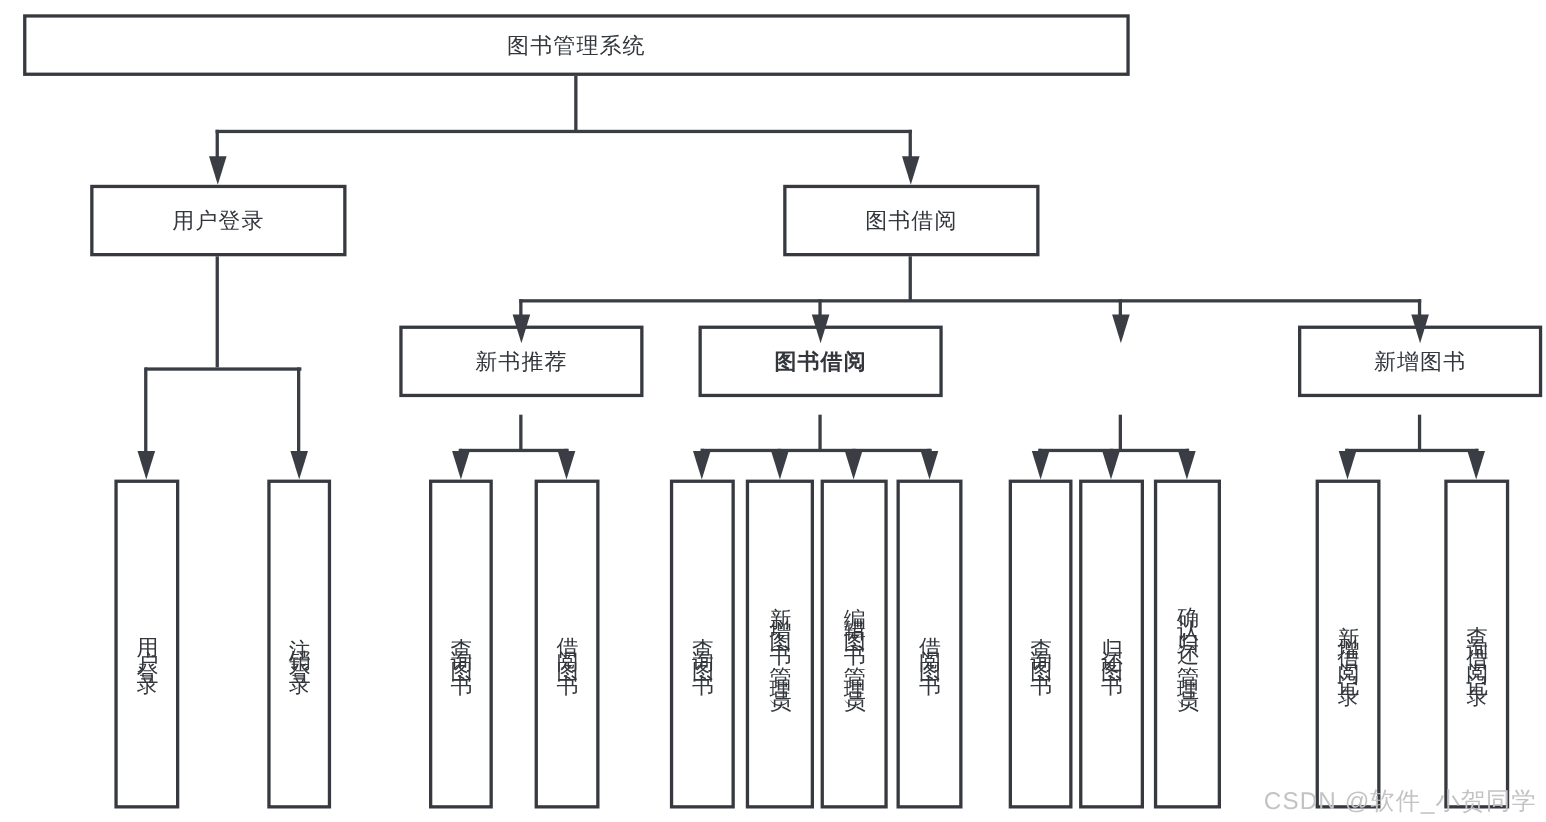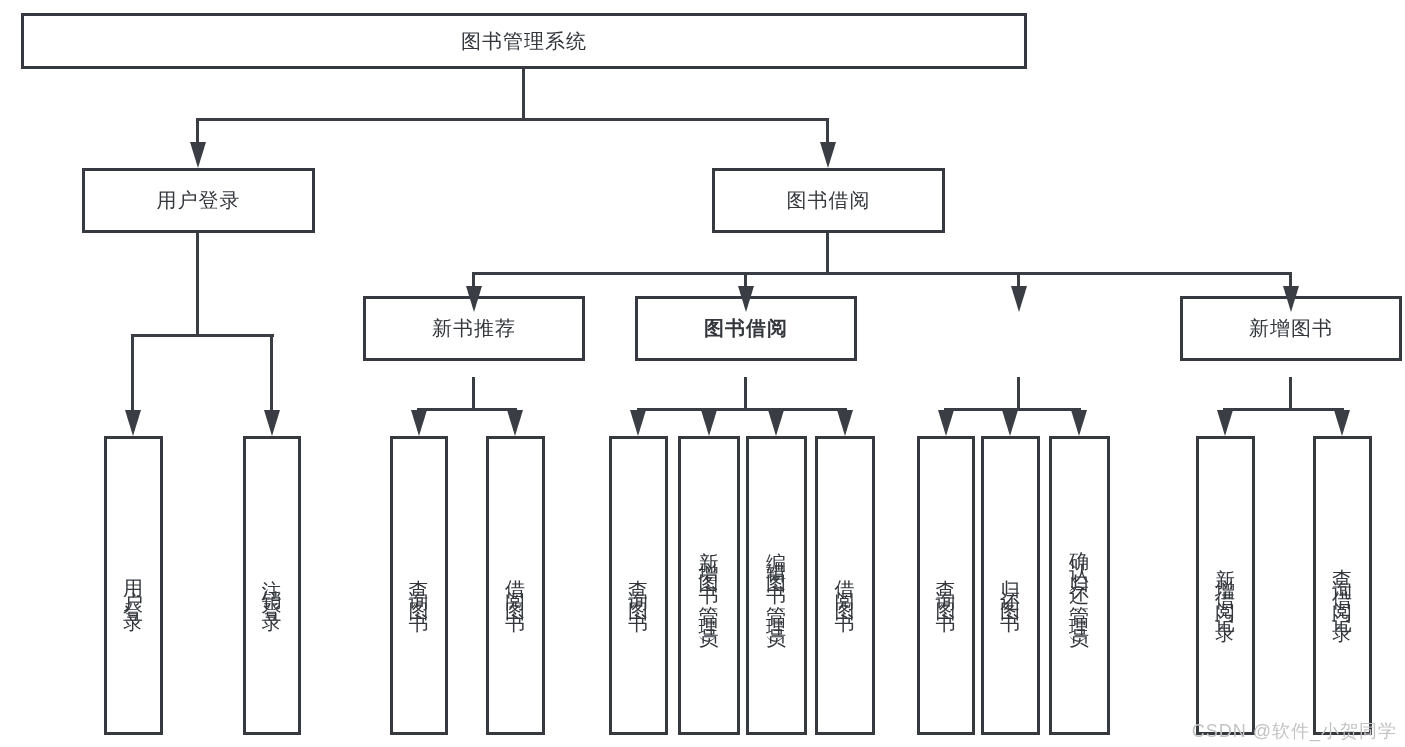--- a/index.html
+++ b/index.html
@@ -22,21 +22,21 @@
     font-size:20px;line-height:1;letter-spacing:11px;white-space:nowrap;
   }
   .hl{position:absolute;height:3px;background:#3a3e44;}
   .vl{position:absolute;width:3px;background:#3a3e44;}
   .arr{
     position:absolute;width:0;height:0;
     border-left:8px solid transparent;border-right:8px solid transparent;
     border-top:26px solid #3a3e44;
   }
   .watermark{
-    position:absolute;right:8px;bottom:4px;font-size:18px;color:#c3c3c3;
+    position:absolute;right:8px;bottom:4px;font-size:22px;color:#c3c3c3;
     letter-spacing:1px;white-space:nowrap;z-index:5;
   }
 </style>
 </head>
 <body>
 
 <div class="canvas">
 
   <div class="box hbox root">
     <span>图书管理系统</span>

